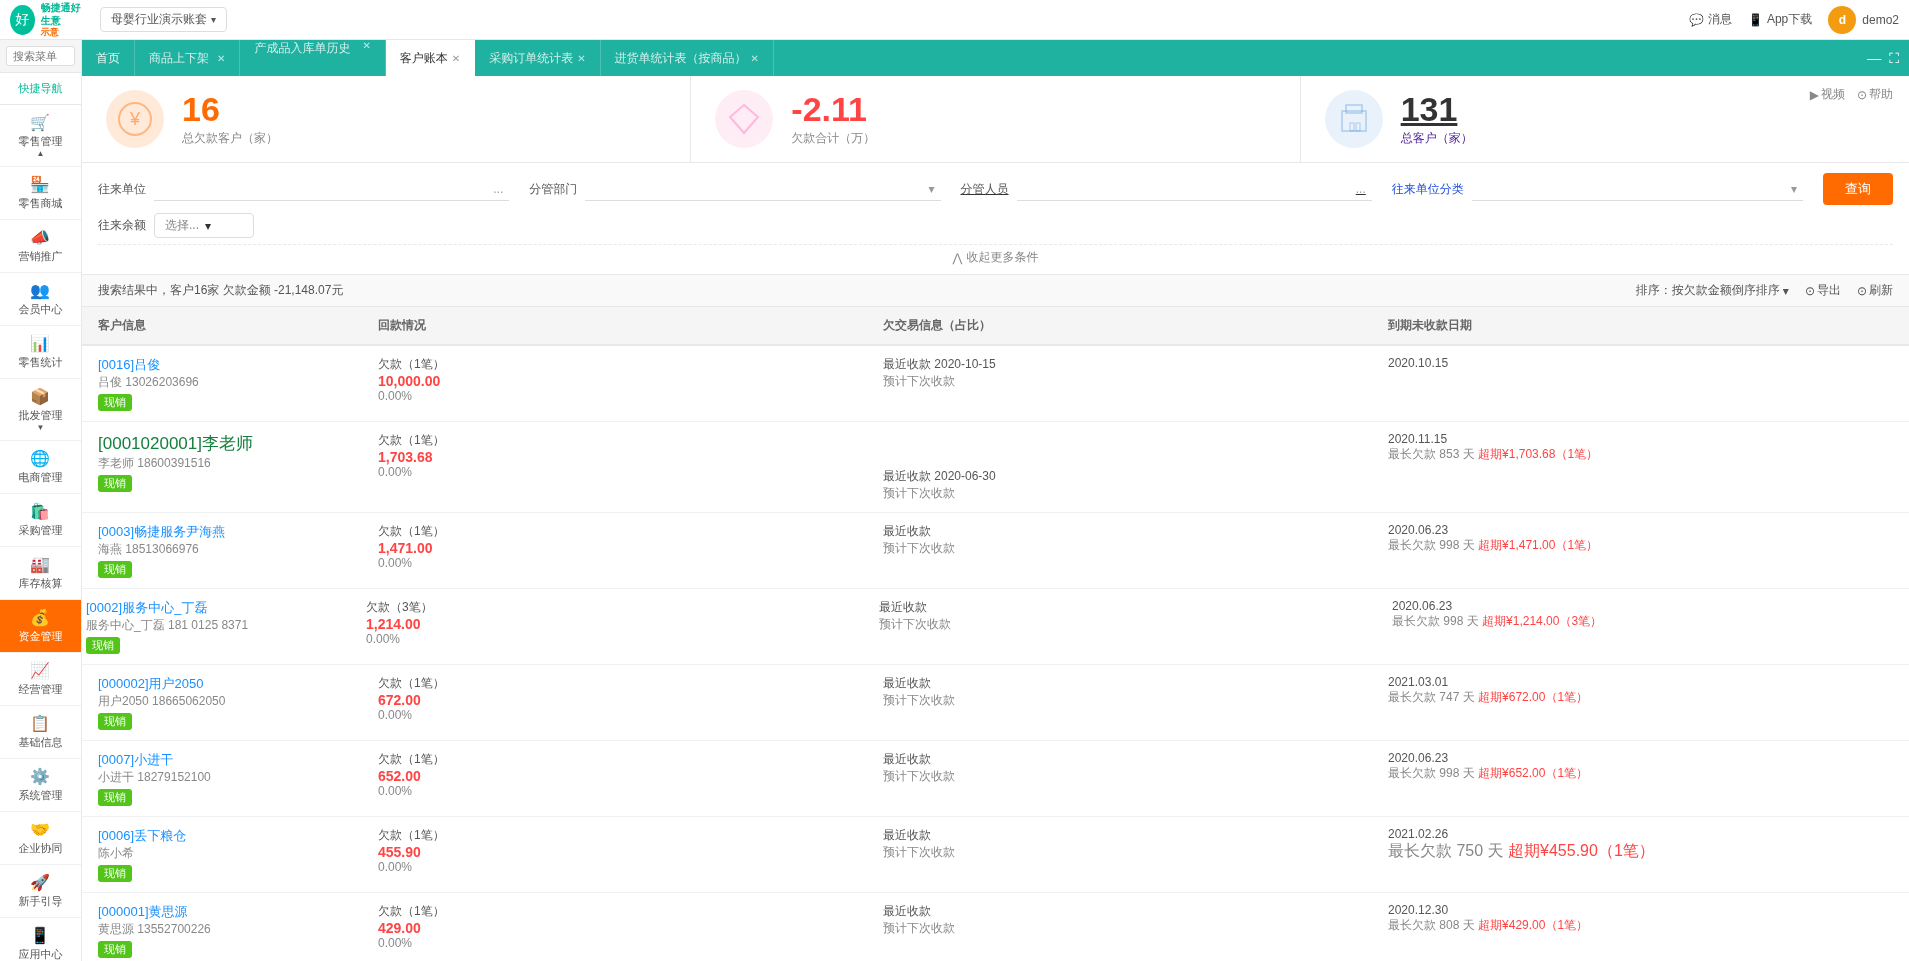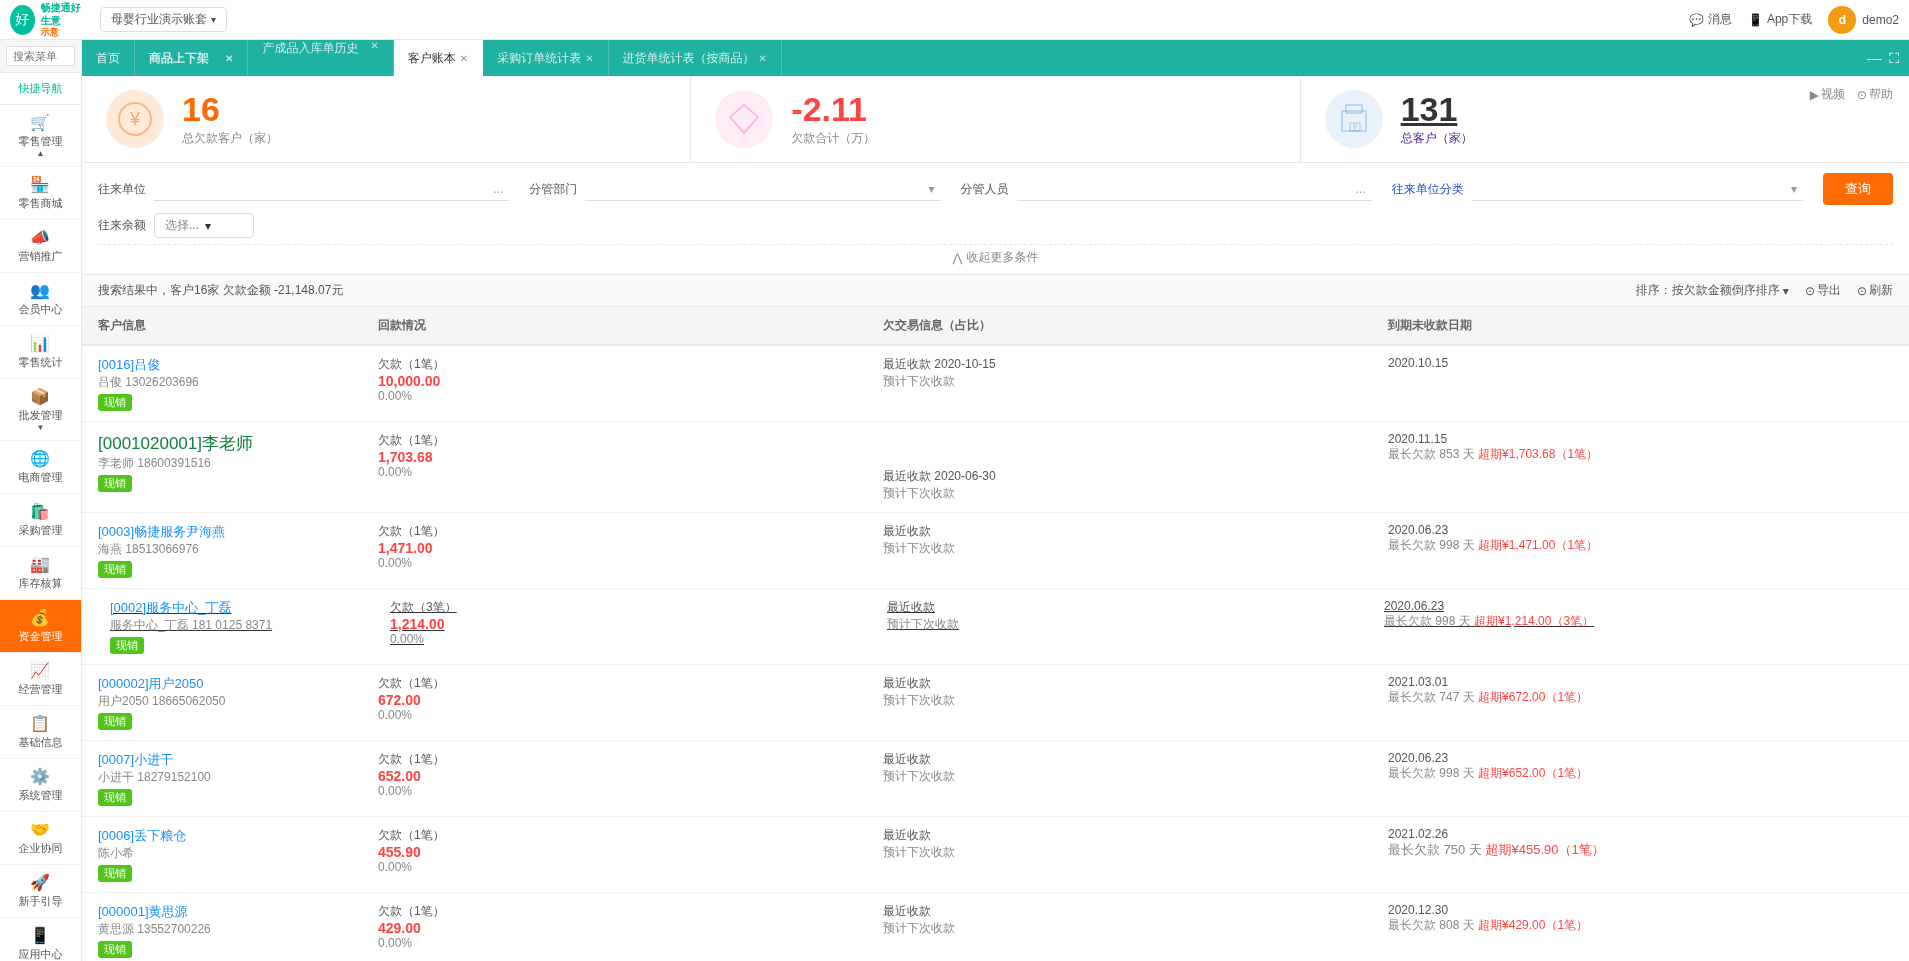--- a/index.html
+++ b/index.html
@@ -117,21 +117,21 @@
     </div>
 
   </div>
 
   <div style="flex:1; display:flex; flex-direction:column; overflow:hidden;">
 
     <div style="display:flex; align-items:center; background:#20b2a0; height:36px; overflow:hidden; flex-shrink:0;">
       <div style="padding:0 14px; height:100%; display:flex; align-items:center; font-size:12px; color:rgba(255,255,255,0.9); cursor:pointer; border-right:1px solid rgba(255,255,255,0.2);">
         <span>首页</span>
       </div>
-      <div style="display:flex; align-items:center; gap:16px; padding:0 14px; height:100%; font-size:12px; cursor:pointer; color:rgba(255,255,255,0.8); border-right:1px solid rgba(255,255,255,0.2);font-weight:bold;">
+      <div style="display:flex; align-items:center; gap:8px; padding:0 14px; height:100%; font-size:12px; cursor:pointer; color:rgba(255,255,255,0.8); border-right:1px solid rgba(255,255,255,0.2);">
         <span>商品上下架</span>
         <span style="font-size:10px; color:rgba(255,255,255,0.7);">✕</span>
       </div>
       <div style="display:flex; gap:12px; padding:0 14px; height:100%; font-size:12px; cursor:pointer; color:rgba(255,255,255,0.8); border-right:1px solid rgba(255,255,255,0.2);">
         <span>产成品入库单历史</span>
         <span style="font-size:10px; color:rgba(255,255,255,0.7);">✕</span>
       </div>
       <div style="display:flex; align-items:center; gap:4px; padding:0 14px; height:100%; font-size:12px; cursor:pointer; background:#fff; color:#333; border-right:1px solid rgba(255,255,255,0.2);">
         <span>客户账本</span>
         <span style="font-size:10px; color:#999;">✕</span>
@@ -213,21 +213,21 @@
           </div>
         </div>
 
         <div style="display:flex; align-items:center; gap:8px; flex:1;">
           <label style="font-size:12px; color:#555; white-space:nowrap;">分管部门</label>
           <div style="flex:1; border:none; border-bottom:1px solid #ddd; padding:4px 6px; font-size:12px; display:flex; align-items:center; justify-content:flex-end; cursor:pointer; color:#999;">
             <span>▾</span>
           </div>
         </div>
 
-        <div style="display:flex; align-items:center; gap:8px; flex:1;">
+        <div style="display:flex; align-items:center; gap:8px; flex:1;text-decoration:underline;">
           <label style="font-size:12px; color:#555; white-space:nowrap;">分管人员</label>
           <div style="flex:1; border:none; border-bottom:1px solid #ddd; padding:4px 6px; font-size:12px; display:flex; align-items:center; justify-content:flex-end; cursor:pointer; color:#999;">
             <span>...</span>
           </div>
         </div>
 
         <div style="display:flex; align-items:center; gap:8px; flex:1;">
           <label style="font-size:12px; color:#1d4ed8; white-space:nowrap;">往来单位分类</label>
           <div style="flex:1; border:none; border-bottom:1px solid #ddd; padding:4px 6px; font-size:12px; display:flex; align-items:center; justify-content:flex-end; cursor:pointer; color:#999;">
             <span>▾</span>
@@ -338,21 +338,21 @@
         <div>
           <div style="font-size:12px; color:#555;">最近收款</div>
           <div style="font-size:12px; color:#888;">预计下次收款</div>
         </div>
         <div>
           <div style="font-size:12px; color:#555;">2020.06.23</div>
           <div style="font-size:12px; color:#888;"><span>最长欠款 998 天</span> <span style="color:#ff4444; cursor:pointer;"><span>超期¥1,471.00（1笔）</span></span></div>
         </div>
       </div>
 
-      <div style="display:grid; grid-template-columns:280px 1fr 1fr 1fr; border-bottom:1px solid #f0f0f0; padding:10px 28px; align-items:start;text-decoration:underline;">
+      <div style="display:grid; grid-template-columns:280px 1fr 1fr 1fr; border-bottom:1px solid #f0f0f0; padding:10px 4px; align-items:start;">
         <div>
           <div style="color:#1890ff; font-size:13px; cursor:pointer;"><span>[0002]</span><span>服务中心_丁磊</span></div>
           <div style="color:#888; font-size:12px;">服务中心_丁磊  181 0125 8371</div>
           <div style="display:inline-block; background:#52c41a; color:white; font-size:11px; padding:1px 6px; border-radius:3px; margin-top:3px;"><span>现销</span></div>
         </div>
         <div>
           <div style="font-size:12px; color:#555;">欠款（3笔）</div>
           <div style="color:#ff4444; font-size:14px; font-weight:bold; cursor:pointer;"><span>1,214.00</span></div>
           <div style="font-size:12px; color:#888;">0.00%</div>
         </div>
@@ -418,21 +418,21 @@
           <div style="font-size:12px; color:#555;">欠款（1笔）</div>
           <div style="color:#ff4444; font-size:14px; font-weight:bold; cursor:pointer;"><span>455.90</span></div>
           <div style="font-size:12px; color:#888;">0.00%</div>
         </div>
         <div>
           <div style="font-size:12px; color:#555;">最近收款</div>
           <div style="font-size:12px; color:#888;">预计下次收款</div>
         </div>
         <div>
           <div style="font-size:12px; color:#555;">2021.02.26</div>
-          <div style="font-size:13px; color:#888;"><span>最长欠款 750 天</span> <span style="color:#ff4444; cursor:pointer;"><span>超期¥455.90（1笔）</span></span></div>
+          <div style="font-size:16px; color:#888;"><span>最长欠款 750 天</span> <span style="color:#ff4444; cursor:pointer;"><span>超期¥455.90（1笔）</span></span></div>
         </div>
       </div>
 
       <div style="display:grid; grid-template-columns:280px 1fr 1fr 1fr; border-bottom:1px solid #f0f0f0; padding:10px 16px; align-items:start;">
         <div>
           <div style="color:#1890ff; font-size:13px; cursor:pointer;"><span>[000001]</span><span>黄思源</span></div>
           <div style="color:#888; font-size:12px;">黄思源  13552700226</div>
           <div style="display:inline-block; background:#52c41a; color:white; font-size:11px; padding:1px 6px; border-radius:3px; margin-top:3px;"><span>现销</span></div>
         </div>
         <div>

